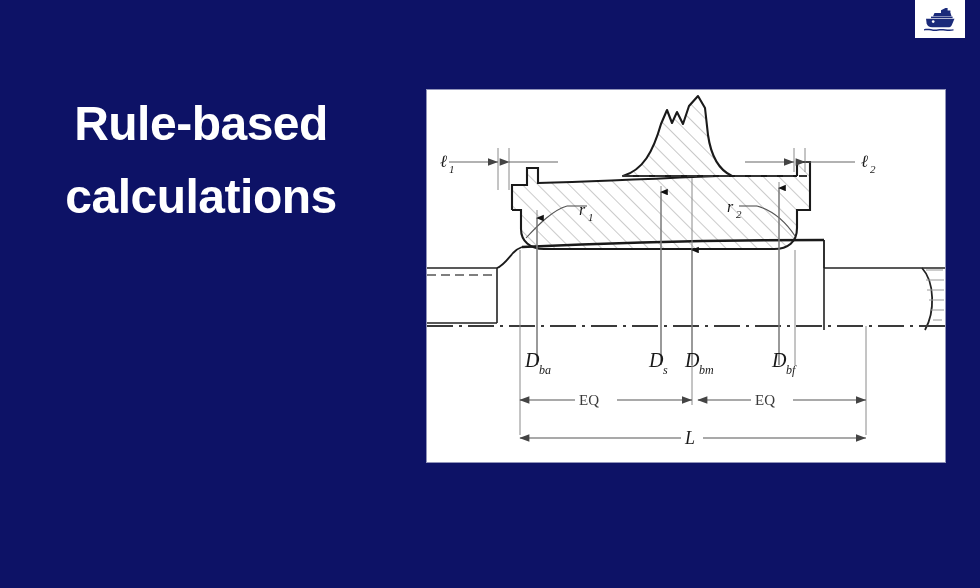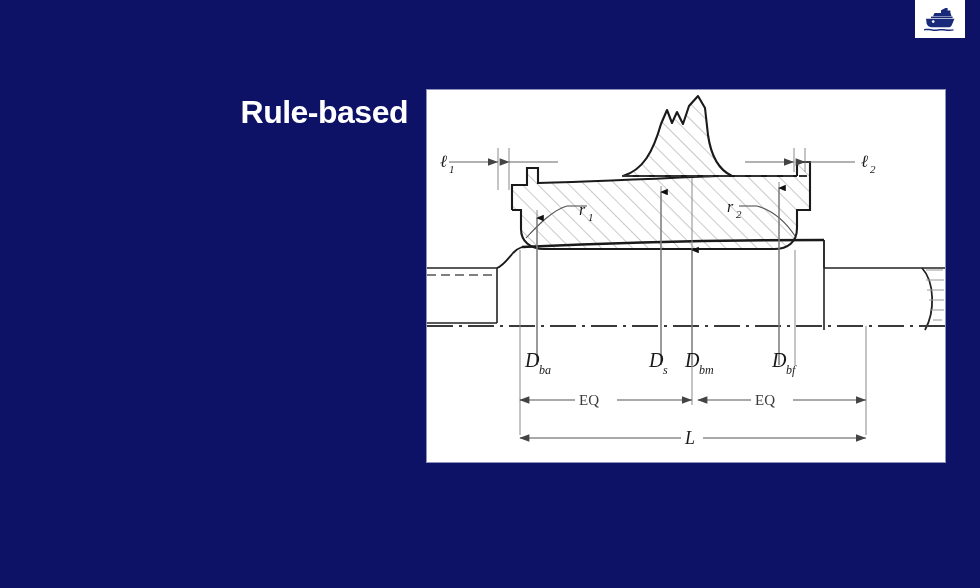--- a/index.html
+++ b/index.html
@@ -29,28 +29,28 @@
     background: #ffffff;
     display: flex;
     align-items: center;
     justify-content: center;
   }
   #logo-badge svg { display: block; }
 
   
   #headline {
     position: absolute;
-    left: 18px;
+    left: 6px;
     top: 88px;
     width: 390px;
-    text-align: right;
+    text-align: center;
     color: #ffffff;
     font-family: "Liberation Sans", sans-serif;
     font-weight: bold;
-    font-size: 32px;
+    font-size: 48px;
     line-height: 1.52;
     letter-spacing: -0.5px;
   }
   #headline .hl-line { display: block; white-space: nowrap; }
 
   
   #figure-panel {
     position: absolute;
     left: 427px;
     top: 90px;
@@ -99,20 +99,21 @@
 
           <path d="M4.0 24.2 C9.0 23.0 13.0 25.4 18.0 24.3 C23.0 23.2 27.5 25.4 33.5 24.2
                    L33.5 25.6 C27.5 26.8 23.0 24.6 18.0 25.7 C13.0 26.8 9.0 24.4 4.0 25.6 Z"></path>
         </g>
       </svg>
     </span>
   </div>
 
   <div id="headline">
     <span class="hl-line">Rule-based</span>
+    <span class="hl-line">calculations</span>
   </div>
 
   <div id="figure-panel">
     <svg width="518" height="372" viewBox="0 0 518 372" aria-hidden="false">
       <defs>
         <pattern id="hatch" width="11" height="11" patternUnits="userSpaceOnUse" patternTransform="rotate(-45)">
           <line x1="0" y1="0" x2="0" y2="11" stroke="#9a9a9a" stroke-width="1.1"></line>
         </pattern>
         <marker id="arrR" markerWidth="9" markerHeight="9" refX="8.4" refY="3.2" orient="auto">
           <path d="M0,0 L8.4,3.2 L0,6.4 z" fill="#444"></path>

